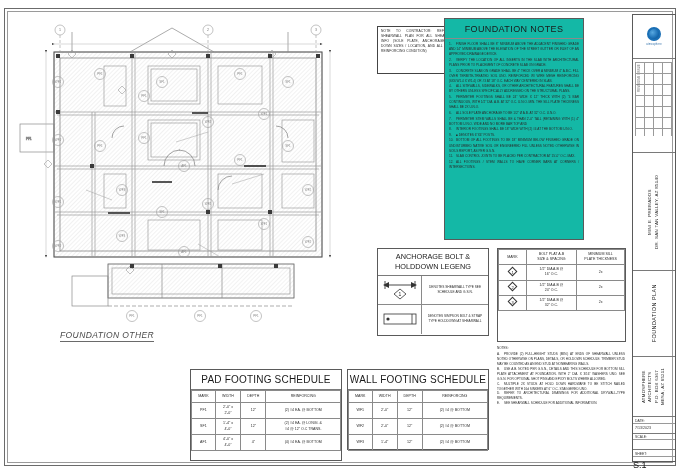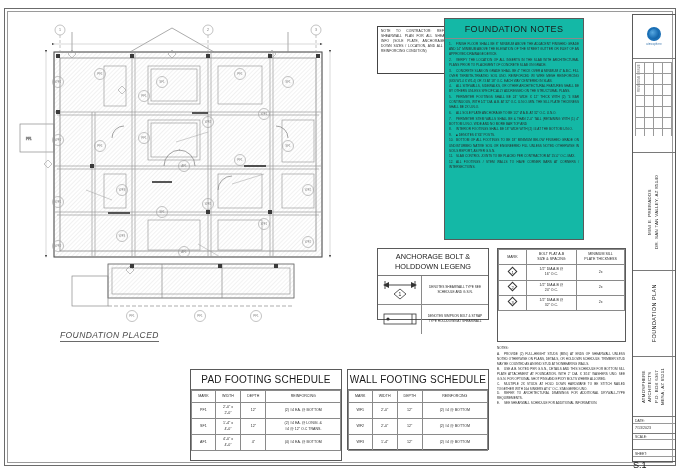--- a/index.html
+++ b/index.html
@@ -85,21 +85,21 @@
     text-align: justify;
     color: #2b2b2b;
   }
   .fn-item { margin-bottom: 0.5px; }
   .fn-num { display:inline-block; min-width: 7px; }
 
   
   #anchor-legend {
     position: absolute;
     left: 377px; top: 248px;
-    width: 112px; height: 72px;
+    width: 112px; height: 88px;
     border: 1px solid #5a5a5a;
   }
   #anchor-legend .al-title {
     text-align:center;
     font-size: 7.3px;
     line-height: 1.35;
     padding: 3px 2px 3px;
     border-bottom: 1px solid #7a7a7a;
     color:#1a1a1a;
   }
@@ -486,21 +486,21 @@
 
       <g stroke="#2e2e2e" stroke-width="1.6" fill="none">
         <line x1="180" y1="99" x2="196" y2="99"></line>
         <line x1="232" y1="152" x2="254" y2="152"></line>
         <line x1="96" y1="199" x2="118" y2="199"></line>
         <line x1="140" y1="168" x2="160" y2="168"></line>
       </g>
     </svg>
   </div>
 
-  <div id="plan-title">FOUNDATION PLACED</div>
+  <div id="plan-title">FOUNDATION OTHER</div>
 
   <div id="note-contractor">
     <span>NOTE TO CONTRACTOR: REFER TO SHEARWALL PLAN FOR ALL SHEAR WALL INFO (SOLE PLATE, ANCHORAGE, HOLD DOWN SIZES / LOCATION, AND ALL SPECIAL REINFORCING CONDITION)</span>
   </div>
 
   <div id="foundation-notes">
     <div class="fn-title">FOUNDATION NOTES</div>
     <div class="fn-body">
       <div class="fn-item"><span class="fn-num">1.</span><span>FINISH FLOOR SHALL BE 8" MINIMUM ABOVE THE ADJACENT FINISHED GRADE AND 14" MINIMUM ABOVE THE ELEVATION OF THE STREET GUTTER OR INLET OF AN APPROVED DRAINAGE DEVICE.</span></div>
       <div class="fn-item"><span class="fn-num">2.</span><span>VERIFY THE LOCATION OF ALL INSERTS IN THE SLAB WITH ARCHITECTURAL PLANS PRIOR TO PLACEMENT OF CONCRETE SLAB ON GRADE.</span></div>

